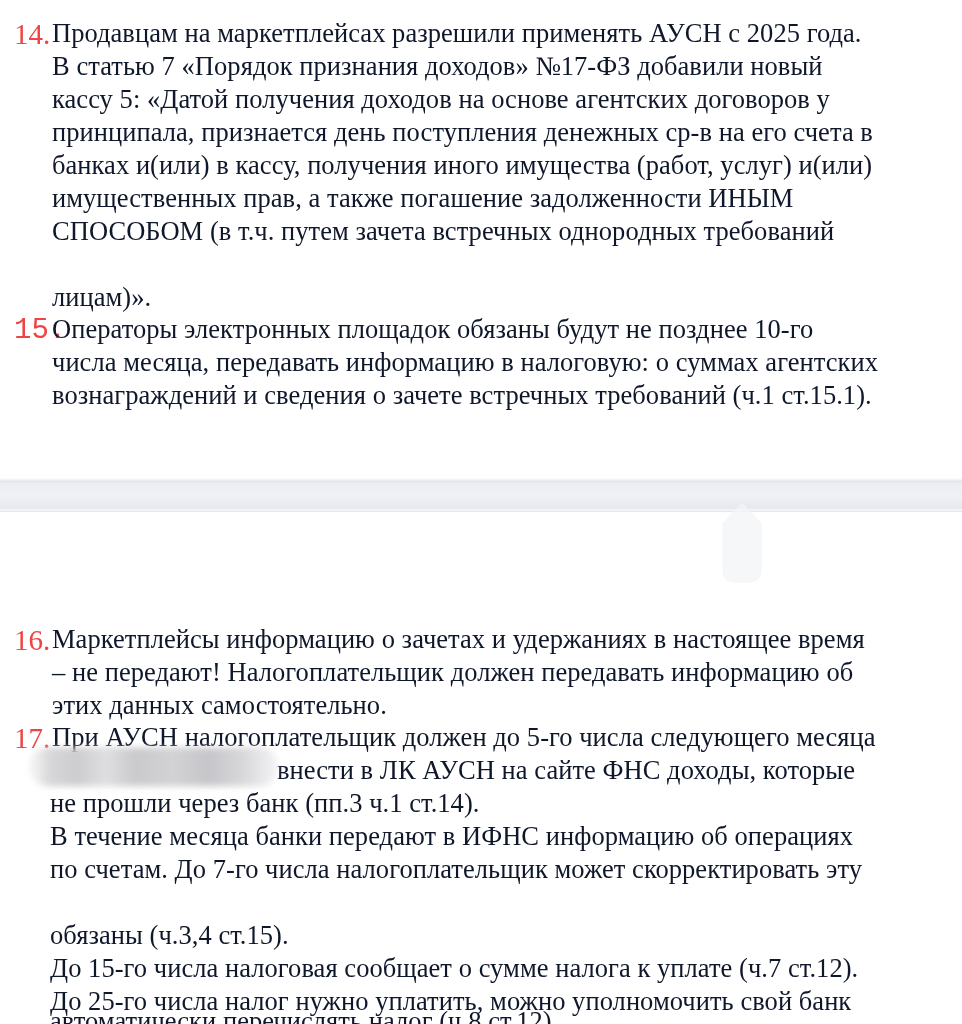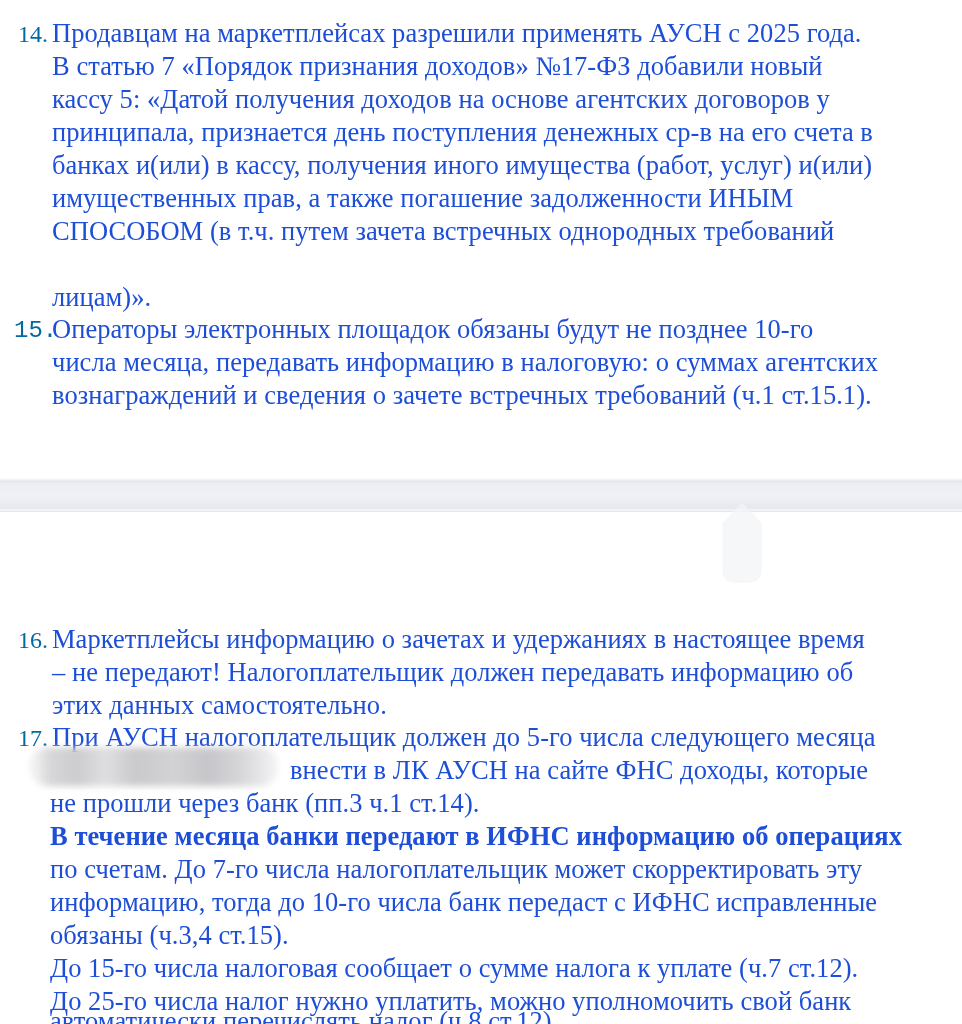--- a/index.html
+++ b/index.html
@@ -74,31 +74,31 @@
     position: absolute;
     inset: 0;
   }
 
   .doc-line {
     position: absolute;
     white-space: pre;
     font-size: 26.5px;
     line-height: 33px;
     letter-spacing: 0.05px;
-    color: #1d4ed8;
+    color: #0f172a;
     font-family: "Liberation Serif", "DejaVu Serif", serif;
   }
 
   
   .li-num {
     position: absolute;
     white-space: pre;
-    font-size: 24px;
+    font-size: 29px;
     line-height: 33px;
-    color: #0369a1;
+    color: #ef4444;
     text-align: right;
     width: 34px;
     font-family: "Liberation Serif", "DejaVu Serif", serif;
   }
 
   
   .redaction {
     position: absolute;
     left: 33px;
     top: 748px;
@@ -175,25 +175,24 @@
 
   <div class="text-layer">
 
     <div class="li-num" style="left:14px; top:624px;">16.</div>
     <div class="doc-line" style="left:52px; top:623px;">Маркетплейсы информацию о зачетах и удержаниях в настоящее время</div>
     <div class="doc-line" style="left:52px; top:656px;">– не передают! Налогоплательщик должен передавать информацию об</div>
     <div class="doc-line" style="left:52px; top:689px;">этих данных самостоятельно.</div>
 
     <div class="li-num" style="left:14px; top:722px;">17.</div>
     <div class="doc-line" style="left:52px; top:721px;">При АУСН налогоплательщик должен до 5-го числа следующего месяца</div>
-    <div class="doc-line" style="left:277px; top:754px;margin-left:13px;">внести в ЛК АУСН на сайте ФНС доходы, которые</div>
+    <div class="doc-line" style="left:277px; top:754px;">внести в ЛК АУСН на сайте ФНС доходы, которые</div>
     <div class="doc-line" style="left:50px; top:787px;">не прошли через банк (пп.3 ч.1 ст.14).</div>
-    <div class="doc-line" style="left:50px; top:820px;font-weight:bold;">В течение месяца банки передают в ИФНС информацию об операциях</div>
+    <div class="doc-line" style="left:50px; top:820px;">В течение месяца банки передают в ИФНС информацию об операциях</div>
     <div class="doc-line" style="left:50px; top:853px;">по счетам. До 7-го числа налогоплательщик может скорректировать эту</div>
-    <div class="doc-line" style="left:50px; top:886px;">информацию, тогда до 10-го числа банк передаст с ИФНС исправленные</div>
     <div class="doc-line" style="left:50px; top:919px;">обязаны (ч.3,4 ст.15).</div>
     <div class="doc-line" style="left:50px; top:952px;">До 15-го числа налоговая сообщает о сумме налога к уплате (ч.7 ст.12).</div>
     <div class="doc-line" style="left:50px; top:985px;text-align:center;">До 25-го числа налог нужно уплатить, можно уполномочить свой банк</div>
     <div class="doc-line" style="left:50px; top:1005px;">автоматически перечислять налог (ч.8 ст.12).</div>
   </div>
 
   <div class="redaction-soft"></div>
   <div class="redaction"></div>
 
   <div class="bottom-clip"></div>

